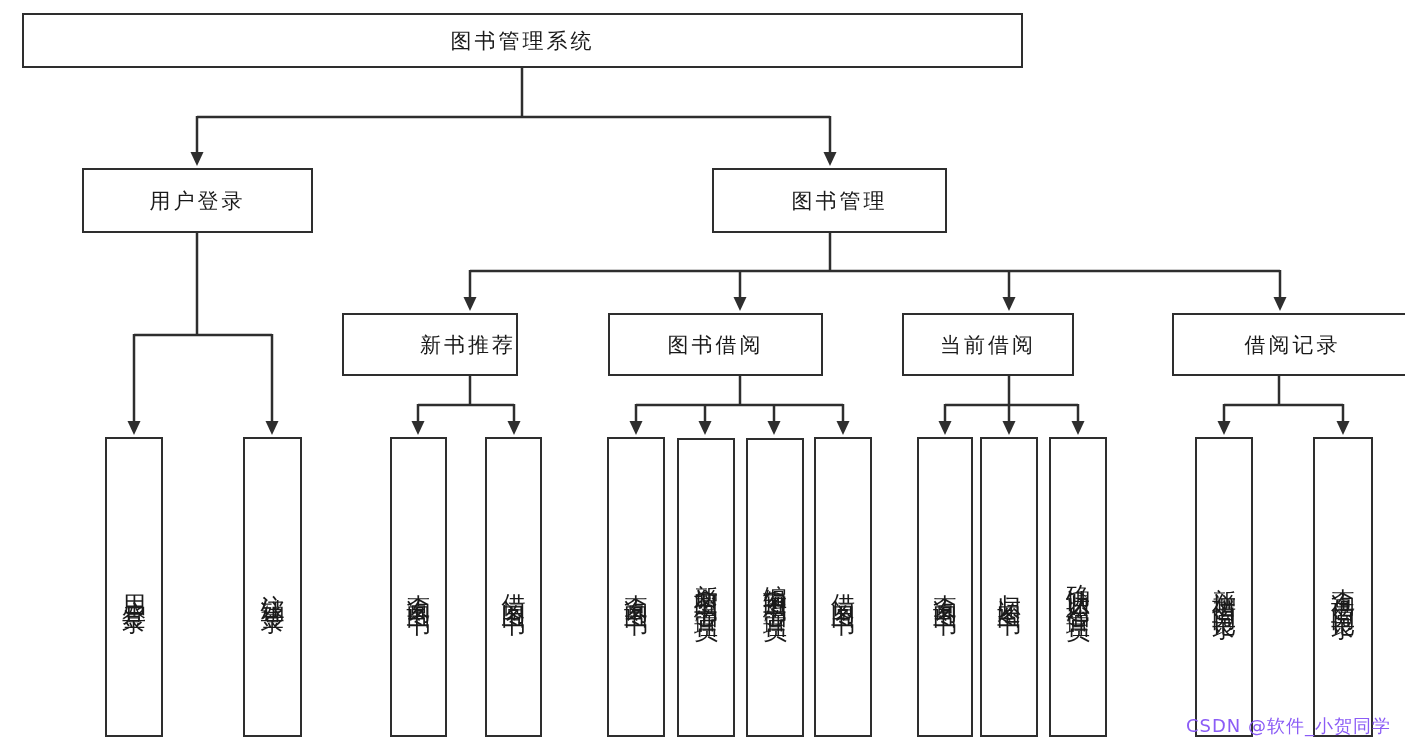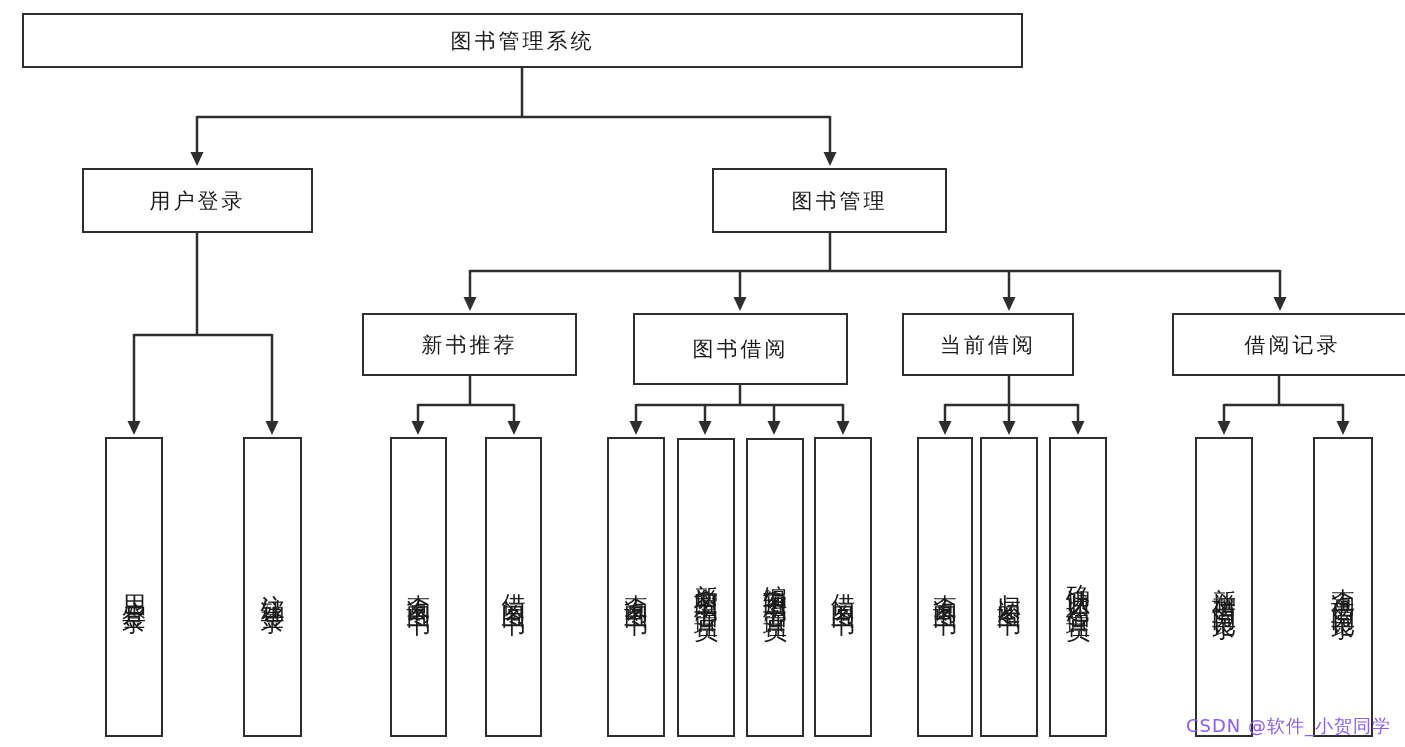--- a/index.html
+++ b/index.html
@@ -92,24 +92,24 @@
     <span class="hlabel root">图书管理系统</span>
   </div>
 
   <div class="node" style="left:82px;top:168px;width:231px;height:65px;">
     <span class="hlabel">用户登录</span>
   </div>
   <div class="node" style="left:712px;top:168px;width:235px;height:65px;padding-left:20px;">
     <span class="hlabel">图书管理</span>
   </div>
 
-  <div class="node" style="left:362px;top:313px;width:215px;height:63px;">
+  <div class="node" style="left:342px;top:313px;width:176px;height:63px;justify-content:flex-end;">
     <span class="hlabel">新书推荐</span>
   </div>
-  <div class="node" style="left:633px;top:313px;width:215px;height:72px;">
+  <div class="node" style="left:608px;top:313px;width:215px;height:63px;">
     <span class="hlabel">图书借阅</span>
   </div>
   <div class="node" style="left:902px;top:313px;width:172px;height:63px;">
     <span class="hlabel">当前借阅</span>
   </div>
   <div class="node" style="left:1172px;top:313px;width:241px;height:63px;">
     <span class="hlabel">借阅记录</span>
   </div>
 
   <div class="node" style="left:105px;top:437px;width:58px;height:300px;">

